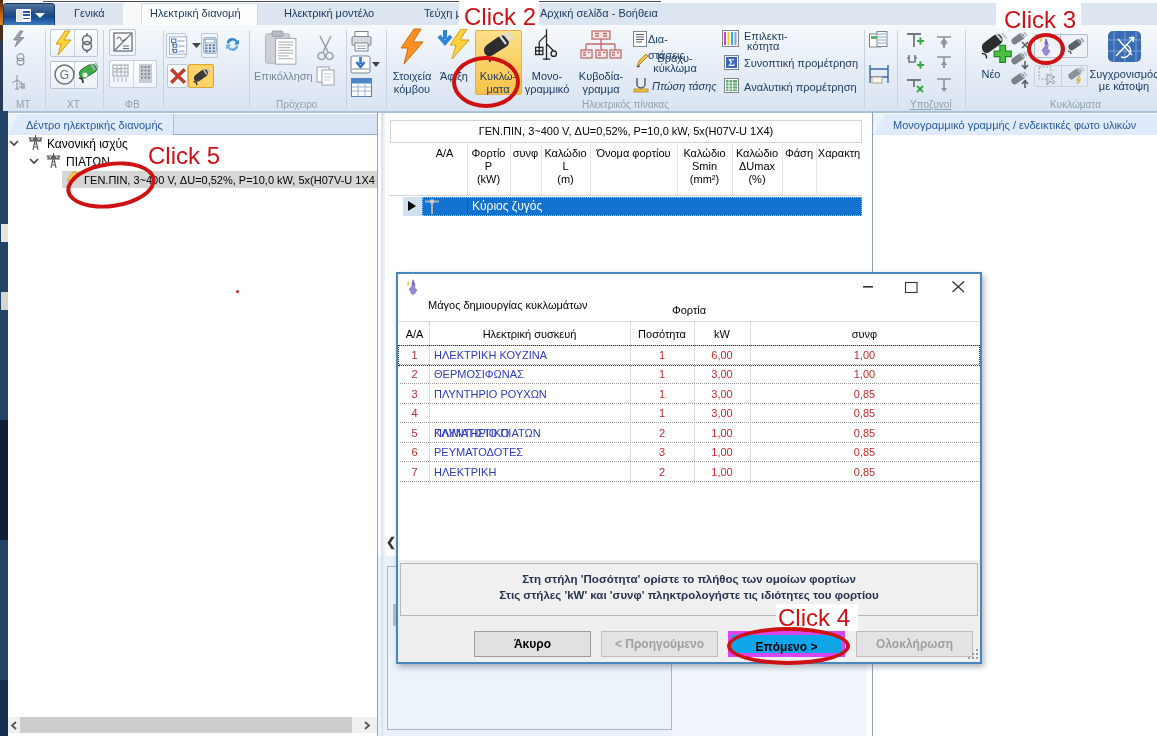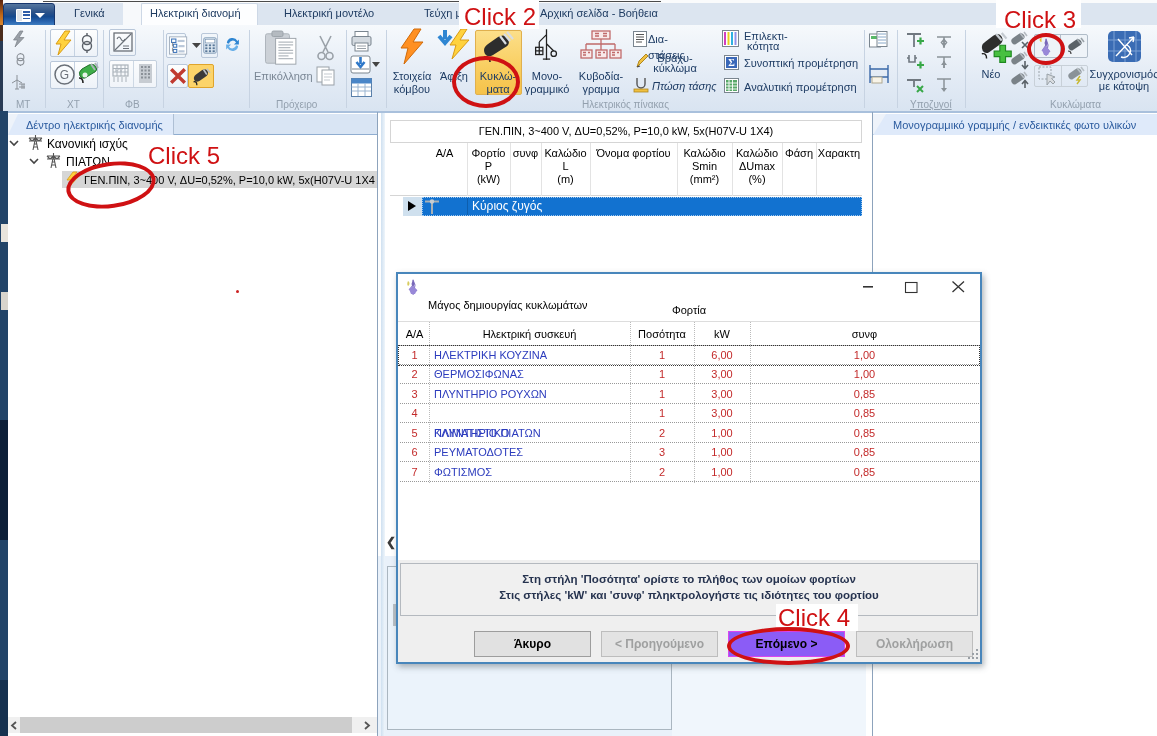--- a/index.html
+++ b/index.html
@@ -556,33 +556,33 @@
   <div class="abs" style="left:434px;top:427px;color:#2b3bbd;">ΚΛΙΜΑΤΙΣΤΙΚΟ</div>
   <div class="abs" style="left:630px;top:427px;width:64px;text-align:center;color:#c32a2a;">2</div>
   <div class="abs" style="left:694px;top:427px;width:56px;text-align:center;color:#c32a2a;">1,00</div>
   <div class="abs" style="left:750px;top:427px;width:229px;text-align:center;color:#c32a2a;">0,85</div>
   <div class="abs" style="left:400px;top:446px;width:29px;text-align:center;color:#c32a2a;">6</div>
   <div class="abs" style="left:434px;top:446px;color:#2b3bbd;">ΡΕΥΜΑΤΟΔΟΤΕΣ</div>
   <div class="abs" style="left:630px;top:446px;width:64px;text-align:center;color:#c32a2a;">3</div>
   <div class="abs" style="left:694px;top:446px;width:56px;text-align:center;color:#c32a2a;">1,00</div>
   <div class="abs" style="left:750px;top:446px;width:229px;text-align:center;color:#c32a2a;">0,85</div>
   <div class="abs" style="left:400px;top:466px;width:29px;text-align:center;color:#c32a2a;">7</div>
-  <div class="abs" style="left:434px;top:466px;color:#2b3bbd;">ΦΩΤΙΣΜΟΣ</div>
+  <div class="abs" style="left:434px;top:466px;color:#2b3bbd;">ΗΛΕΚΤΡΙΚΗ</div>
   <div class="abs" style="left:630px;top:466px;width:64px;text-align:center;color:#c32a2a;">2</div>
   <div class="abs" style="left:694px;top:466px;width:56px;text-align:center;color:#c32a2a;">1,00</div>
   <div class="abs" style="left:750px;top:466px;width:229px;text-align:center;color:#c32a2a;">0,85</div>
   </div>
 
   <div class="abs" style="left:398px;top:560px;width:582px;height:102px;background:#efefef;"></div>
   <div class="abs" style="left:400px;top:563px;width:578px;height:53px;border:1px solid #b4b9bf;background:#f0f0f0;"></div>
   <div class="abs" style="left:400px;top:573px;width:578px;text-align:center;color:#26334f;font-weight:bold;font-size:11.5px;">Στη στήλη 'Ποσότητα' ορίστε το πλήθος των ομοίων φορτίων</div>
   <div class="abs" style="left:400px;top:589px;width:578px;text-align:center;color:#26334f;font-weight:bold;font-size:11.5px;">Στις στήλες 'kW' και 'συνφ' πληκτρολογήστε τις ιδιότητες του φορτίου</div>
   <div class="abs" style="left:474px;top:631px;width:117px;height:26px;background:#e1e1e1;border:1px solid #9d9d9d;text-align:center;line-height:24px;font-weight:bold;">Άκυρο</div>
   <div class="abs" style="left:601px;top:631px;width:117px;height:26px;background:#e3e3e3;border:1px solid #bdbdbd;text-align:center;line-height:24px;color:#9fa0a0;font-weight:bold;">&lt; Προηγούμενο</div>
-  <div class="abs" style="left:728px;top:631px;width:117px;height:26px;background:#8b5cf6;border:1px solid #d946ef;text-align:center;line-height:24px;font-weight:bold;">Επόμενο &gt;</div>
+  <div class="abs" style="left:728px;top:631px;width:117px;height:26px;background:#0ea5e9;border:4px solid #d946ef;text-align:center;line-height:24px;font-weight:bold;">Επόμενο &gt;</div>
   <div class="abs" style="left:856px;top:631px;width:117px;height:26px;background:#e3e3e3;border:1px solid #bdbdbd;text-align:center;line-height:24px;color:#9fa0a0;font-weight:bold;">Ολοκλήρωση</div>
 <svg style="left:968px;top:649px;" width="12" height="12">
       <g fill="#9aa0a6">
         <rect x="8" y="0" width="2" height="2"></rect>
         <rect x="4" y="4" width="2" height="2"></rect>
         <rect x="8" y="4" width="2" height="2"></rect>
         <rect x="0" y="8" width="2" height="2"></rect>
         <rect x="4" y="8" width="2" height="2"></rect>
         <rect x="8" y="8" width="2" height="2"></rect>
       </g>

